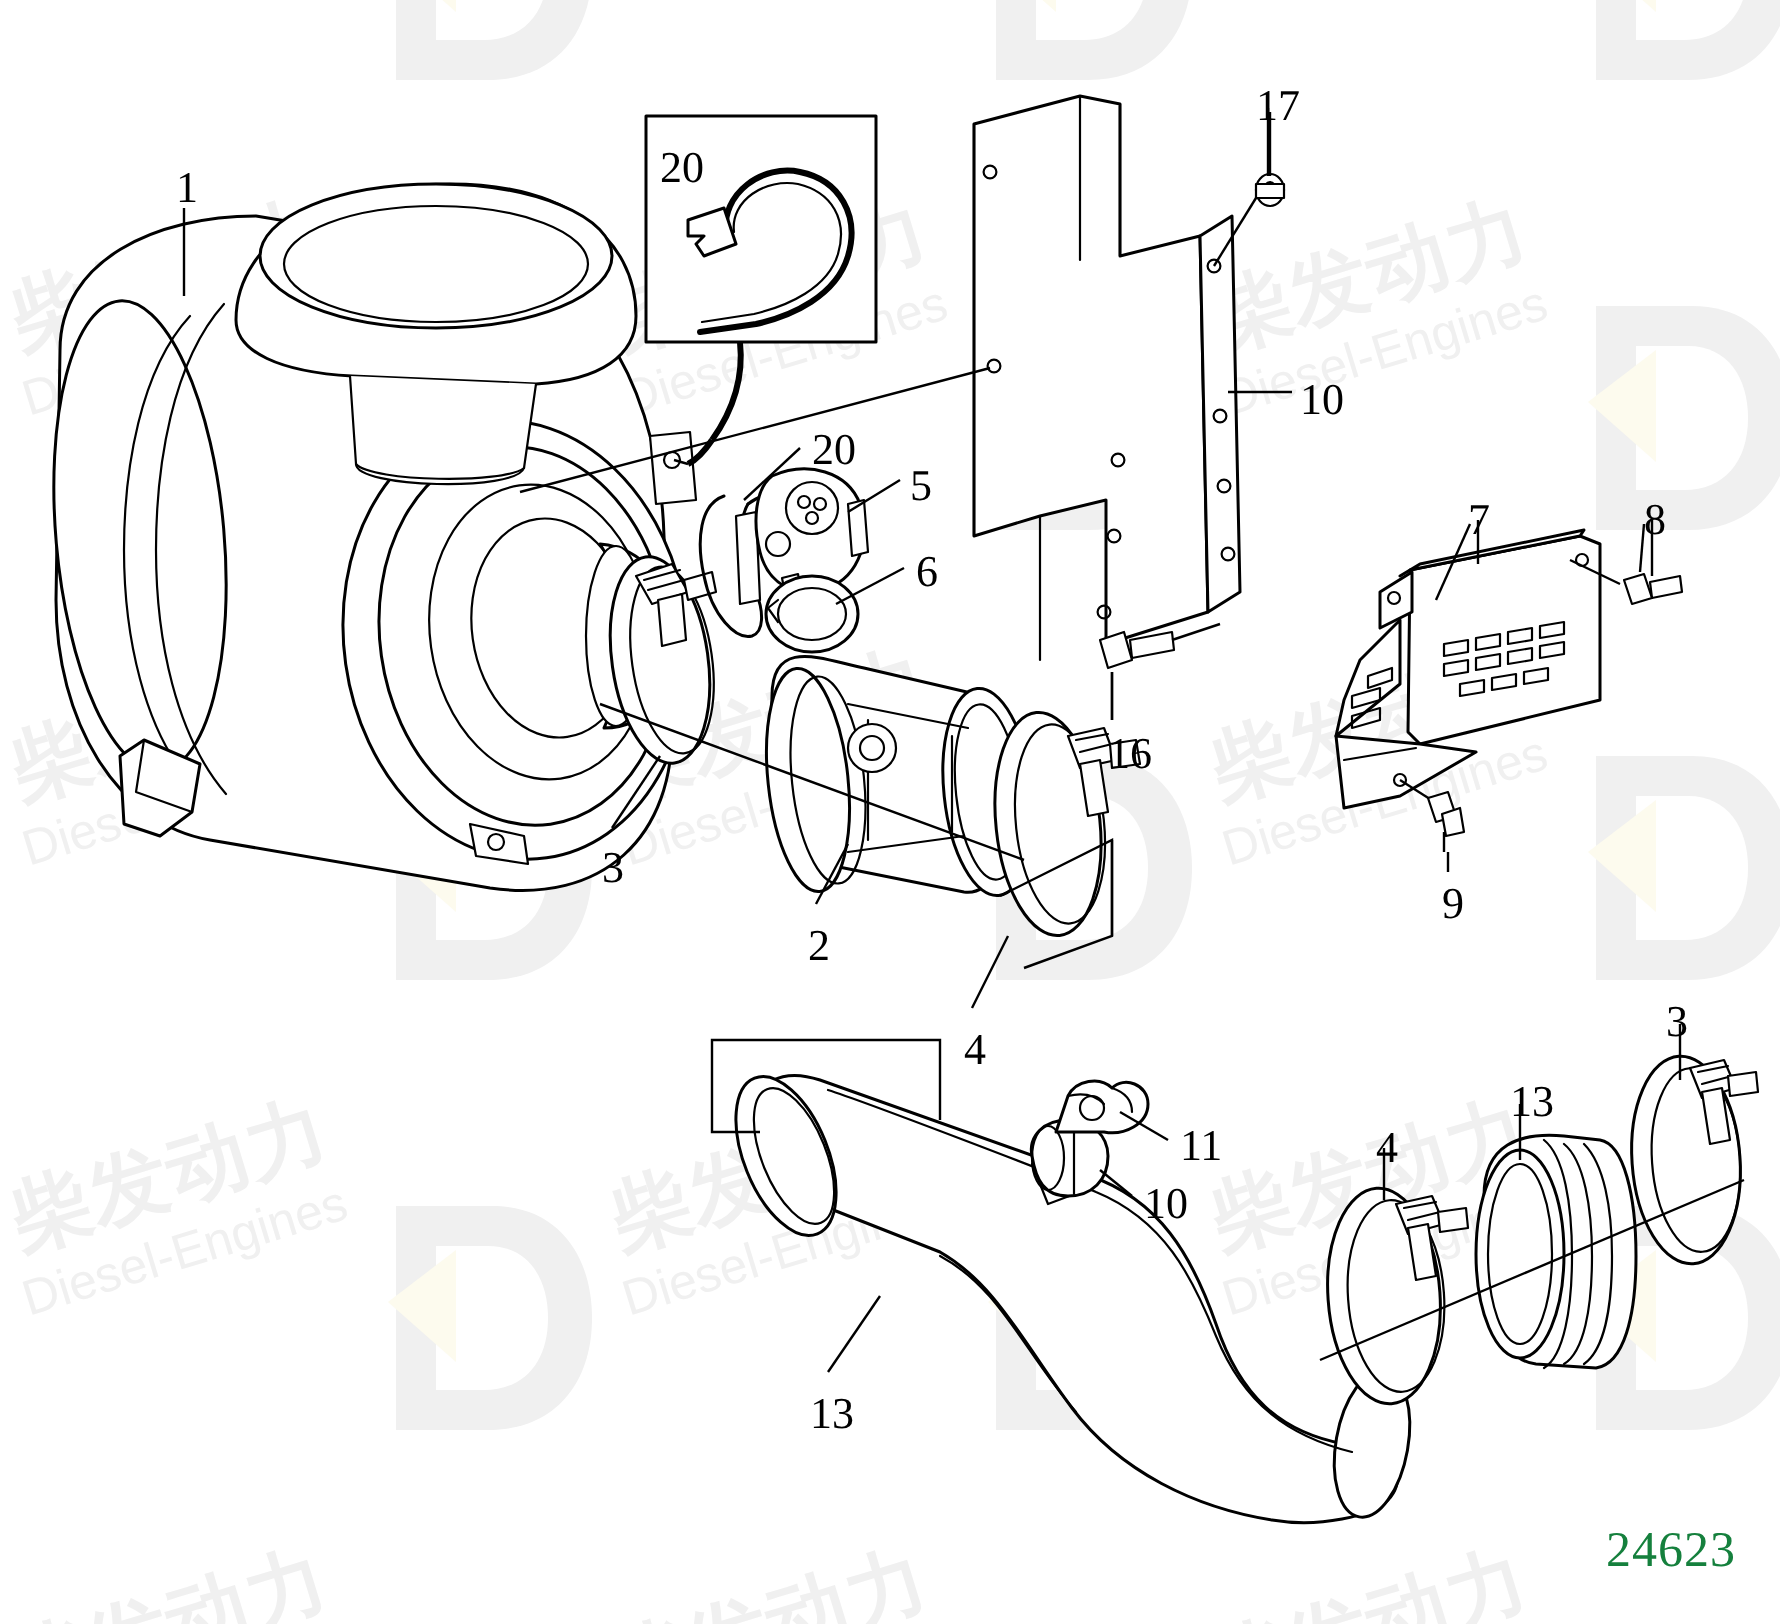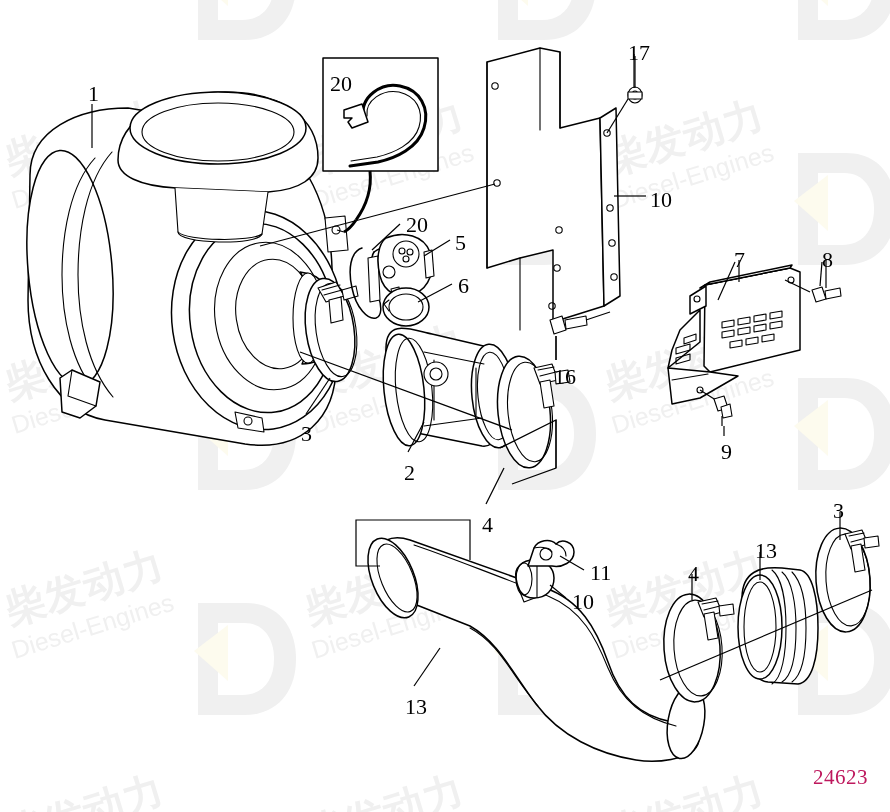--- a/index.html
+++ b/index.html
@@ -40,21 +40,21 @@
   
   .callout{
     position:absolute;z-index:3;
     font-family:"Liberation Serif", serif;
     font-size:22px;color:#000;line-height:1;
     white-space:nowrap;
   }
   #partnumber{
     position:absolute;z-index:3;right:22px;bottom:22px;
     font-family:"Liberation Serif", serif;
-    font-size:21px;color:#be185d;letter-spacing:0.5px;
+    font-size:25px;color:#15803d;letter-spacing:0.5px;
   }
 </style>
 </head>
 <body>
 
 <div id="page">
 
   <div id="watermark">
       <div class="wm-tile" style="left: -120px; top: -120px;"></div>
       <div class="wm-tile" style="left: 180px; top: -120px;">

